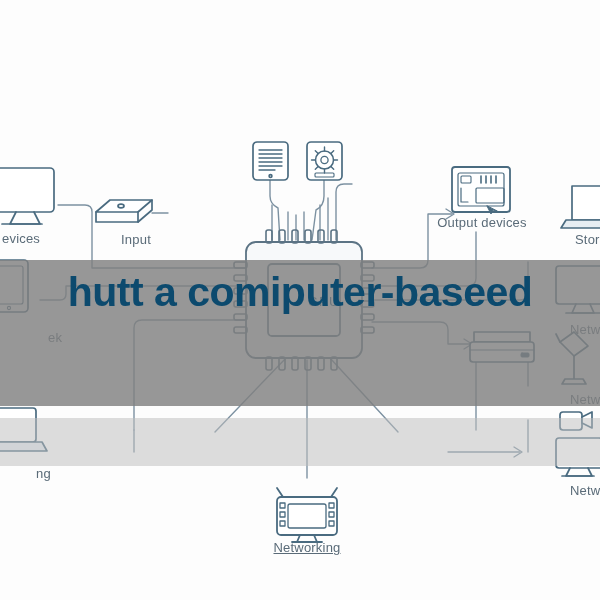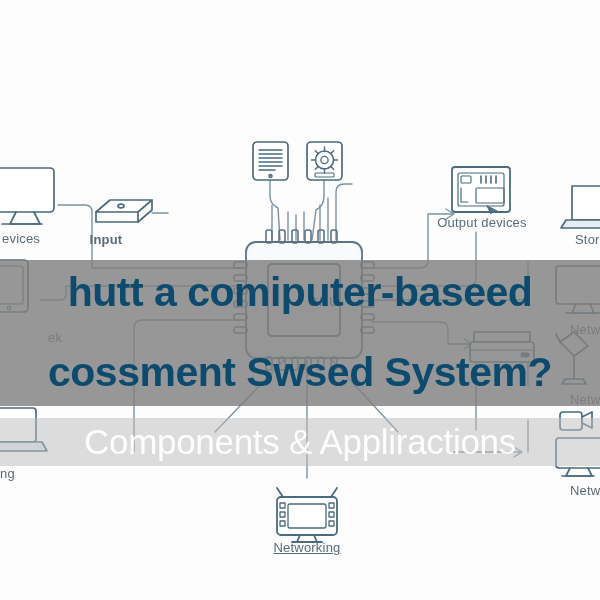--- a/index.html
+++ b/index.html
@@ -251,32 +251,30 @@
           <rect x="329" y="521" width="5" height="5"></rect>
         </g>
         <path d="M300 535 l-3 7 h20 l-3 -7"></path>
         <path d="M292 542 h30"></path>
         <path d="M283 497 l-6 -9"></path>
         <path d="M331 497 l6 -9"></path>
       </g>
     </svg>
 
     <div class="nodelabel" style="left:2px;  top:231px;text-align:center;">evices</div>
-    <div class="nodelabel" style="left:80px; top:232px; width:52px;font-weight:bold;">Input</div>
+    <div class="nodelabel" style="left:110px; top:232px; width:52px;">Input</div>
     <div class="nodelabel" style="left:434px;top:215px; width:96px;">Output devices</div>
     <div class="nodelabel" style="left:575px;top:232px;">Stor</div>
     <div class="nodelabel" style="left:0px;  top:330px;margin-left:48px;">ek</div>
     <div class="nodelabel" style="left:570px;top:322px;">Netw</div>
     <div class="nodelabel" style="left:570px;top:392px;">Netw</div>
-    <div class="nodelabel" style="left:0px;  top:466px;">ng</div>
+    <div class="nodelabel" style="left:0px;  top:466px;padding-left:36px;">ng</div>
     <div class="nodelabel" style="left:570px;top:483px;">Netw</div>
     <div class="nodelabel" style="left:257px;top:540px; width:100px;text-decoration:underline;">Networking</div>
     <div class="nodelabel" style="left:268px;top:294px; width:72px; font-size:13px; letter-spacing:1.5px; color:#0c4a6e;text-align:right;">CPU</div>
   </div>
 
   <div class="band" id="band-dark"></div>
   <div class="band" id="band-light"></div>
 
   <div class="title-line" id="title-line-1">hutt a comiputer-baseed</div>
-  <div class="title-line" id="title-line-2">cossment Swsed System?</div>
-  <div class="title-line" id="title-line-3">Components &amp; Appliractions</div>
 
 </div>
 
 </body></html>

